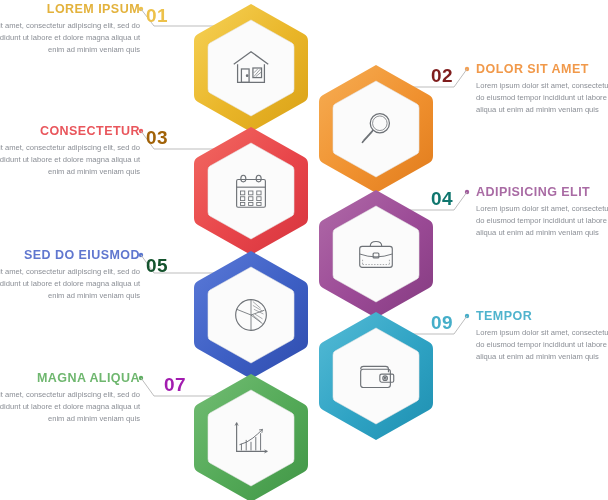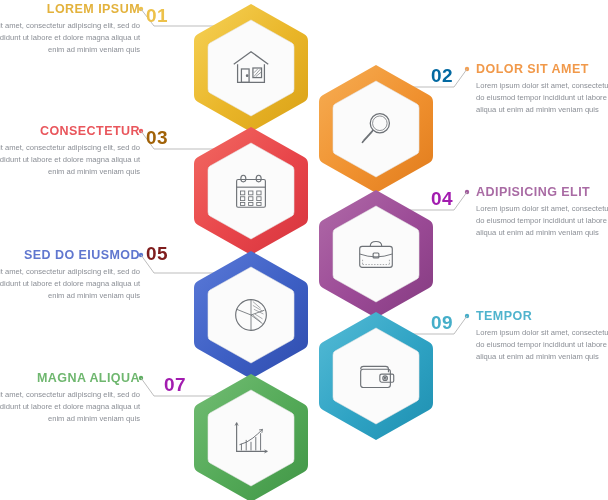--- a/index.html
+++ b/index.html
@@ -264,39 +264,39 @@
   <div class="block left" style="left:-70px;top:3px;width:210px;">
     <p class="title" style="color:#E3B23C;">LOREM IPSUM</p>
     <p class="body">Lorem ipsum dolor sit amet, consectetur adipiscing elit, sed do eiusmod tempor incididunt ut labore et dolore magna aliqua ut enim ad minim veniam quis</p>
   </div>
   <div class="num" style="left:146px;top:6px;color:#EDC14A;">01</div>
 
   <div class="block right" style="left:476px;top:63px;width:206px;">
     <p class="title" style="color:#F1994A;">DOLOR SIT AMET</p>
     <p class="body">Lorem ipsum dolor sit amet, consectetur adipiscing elit, sed do eiusmod tempor incididunt ut labore et dolore magna aliqua ut enim ad minim veniam quis</p>
   </div>
-  <div class="num" style="left:431px;top:66px;color:#0369a1;">02</div>
+  <div class="num" style="left:431px;top:66px;color:#7f1d1d;">02</div>
 
   <div class="block left" style="left:-70px;top:125px;width:210px;">
     <p class="title" style="color:#E9565C;">CONSECTETUR</p>
     <p class="body">Lorem ipsum dolor sit amet, consectetur adipiscing elit, sed do eiusmod tempor incididunt ut labore et dolore magna aliqua ut enim ad minim veniam quis</p>
   </div>
   <div class="num" style="left:146px;top:128px;color:#a16207;">03</div>
 
   <div class="block right" style="left:476px;top:186px;width:206px;">
     <p class="title" style="color:#A96BA4;">ADIPISICING ELIT</p>
     <p class="body">Lorem ipsum dolor sit amet, consectetur adipiscing elit, sed do eiusmod tempor incididunt ut labore et dolore magna aliqua ut enim ad minim veniam quis</p>
   </div>
-  <div class="num" style="left:431px;top:189px;color:#a21caf;">04</div>
+  <div class="num" style="left:431px;top:189px;color:#0f766e;">04</div>
 
   <div class="block left" style="left:-70px;top:249px;width:210px;">
     <p class="title" style="color:#6077CF;">SED DO EIUSMOD</p>
     <p class="body">Lorem ipsum dolor sit amet, consectetur adipiscing elit, sed do eiusmod tempor incididunt ut labore et dolore magna aliqua ut enim ad minim veniam quis</p>
   </div>
-  <div class="num" style="left:146px;top:244px;color:#7f1d1d;text-align:center;">05</div>
+  <div class="num" style="left:146px;top:256px;color:#14532d;text-align:center;">05</div>
 
   <div class="block right" style="left:476px;top:310px;width:206px;">
     <p class="title" style="color:#4FB3CD;">TEMPOR</p>
     <p class="body">Lorem ipsum dolor sit amet, consectetur adipiscing elit, sed do eiusmod tempor incididunt ut labore et dolore magna aliqua ut enim ad minim veniam quis</p>
   </div>
   <div class="num" style="left:431px;top:313px;color:#45AEC9;">09</div>
 
   <div class="block left" style="left:-70px;top:372px;width:210px;">
     <p class="title" style="color:#6FB76F;">MAGNA ALIQUA</p>
     <p class="body">Lorem ipsum dolor sit amet, consectetur adipiscing elit, sed do eiusmod tempor incididunt ut labore et dolore magna aliqua ut enim ad minim veniam quis</p>

